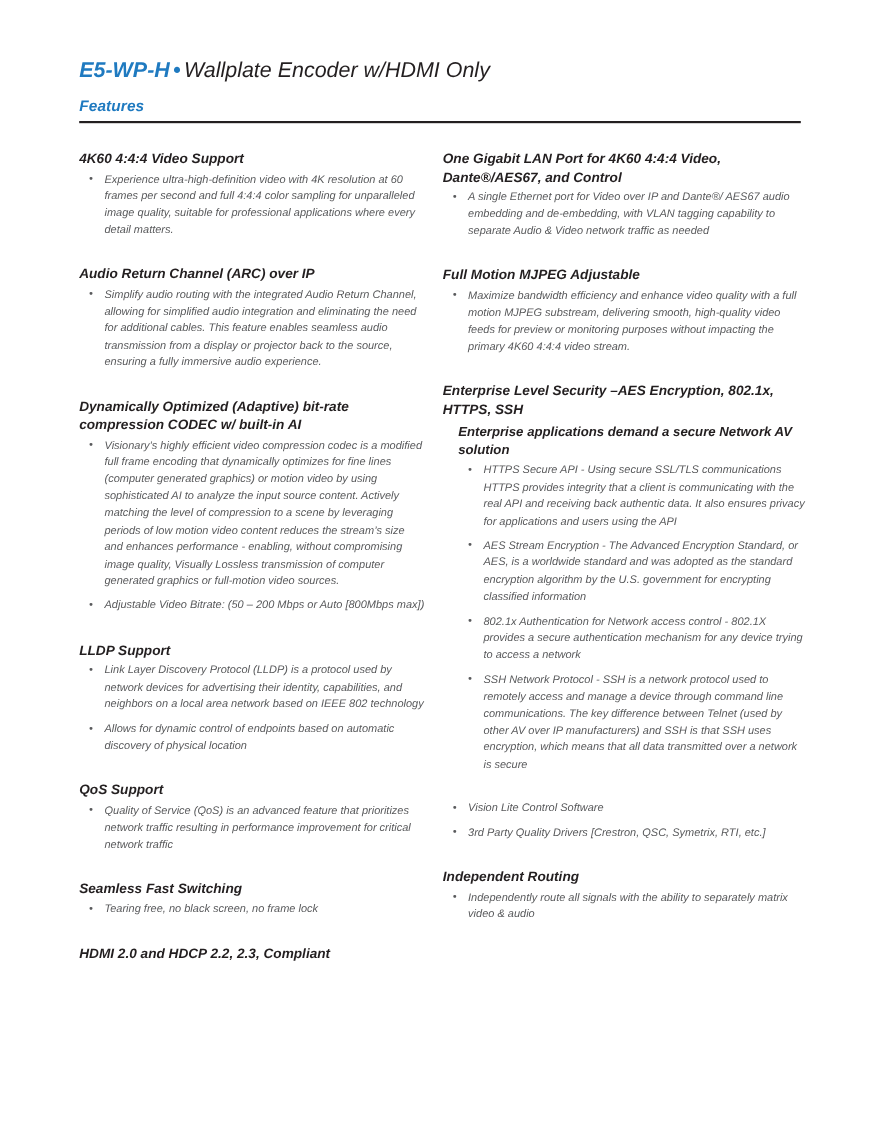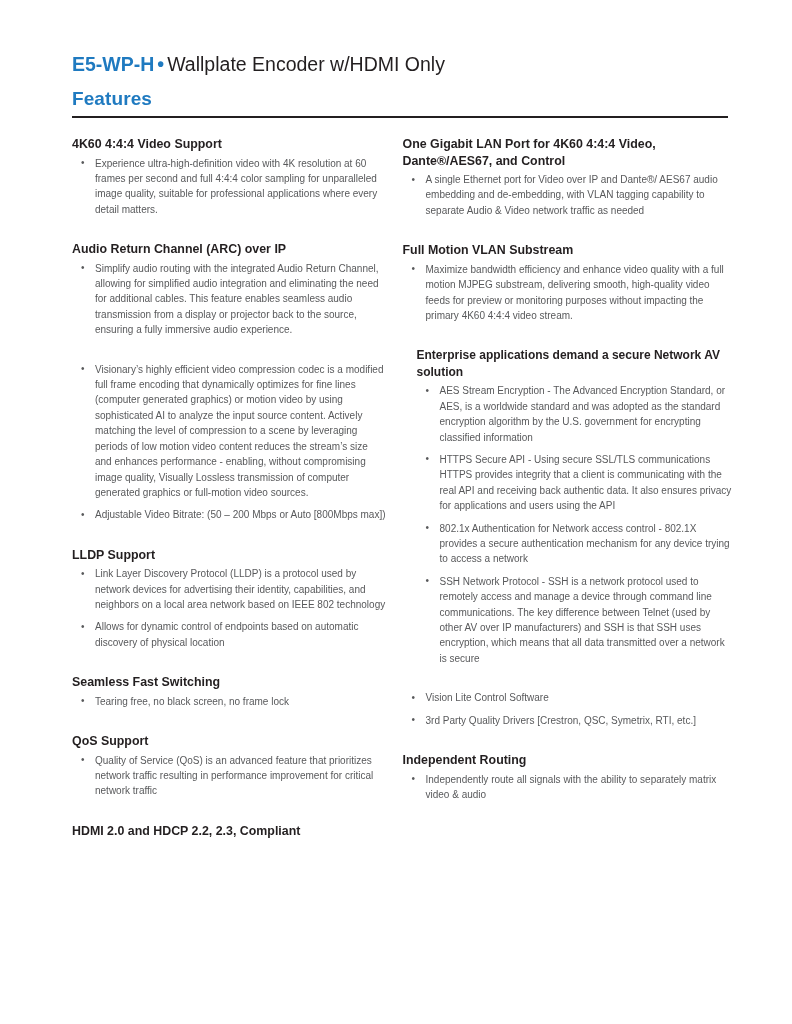--- a/index.html
+++ b/index.html
@@ -12,20 +12,21 @@
     font-family: "Liberation Sans", sans-serif;
     -webkit-font-smoothing: antialiased;
     overflow: hidden;
   }
 
   .page {
     position: relative;
     width: 792px;
     height: 1024px;
     padding: 16px;
+    font-style: italic;
   }
 
   
   .header {
     position: absolute;
     left: 72px;
     top: 52px;
     width: 656px;
   }
   .doc-title {
@@ -43,21 +44,21 @@
     color: #1f7ac0;
     font-weight: 700;
     padding: 0 3px;
   }
   .doc-title .subject {
     color: #231f20;
     font-weight: 400;
   }
   .section-title {
     margin-top: 12px;
-    font-size: 19px;
+    font-size: 14px;
     font-weight: 700;
     color: #1f7ac0;
     letter-spacing: 0.1px;
   }
   .rule {
     margin-top: 6px;
     width: 656px;
     height: 2px;
     background: #231f20;
   }
@@ -142,66 +143,68 @@
             <li>Experience ultra-high-definition video with 4K resolution at 60 frames per second and full 4:4:4 color sampling for unparalleled image quality, suitable for professional applications where every detail matters.</li>
           </ul>
         </div>
         <div class="block">
           <h3 class="feat-head">Audio Return Channel (ARC) over IP</h3>
           <ul class="feat-list">
             <li>Simplify audio routing with the integrated Audio Return Channel, allowing for simplified audio integration and eliminating the need for additional cables. This feature enables seamless audio transmission from a display or projector back to the source, ensuring a fully immersive audio experience.</li>
           </ul>
         </div>
         <div class="block">
+          <h3 class="feat-head">Dynamically Optimized (Adaptive) bit-rate compression CODEC w/ built-in AI</h3>
           <ul class="feat-list">
             <li>Visionary’s highly efficient video compression codec is a modified full frame encoding that dynamically optimizes for fine lines (computer generated graphics) or motion video by using sophisticated AI to analyze the input source content. Actively matching the level of compression to a scene by leveraging periods of low motion video content reduces the stream’s size and enhances performance - enabling, without compromising image quality, Visually Lossless transmission of computer generated graphics or full-motion video sources.</li>
             <li>Adjustable Video Bitrate: (50 – 200 Mbps or Auto [800Mbps max])</li>
           </ul>
         </div>
         <div class="block">
           <h3 class="feat-head">LLDP Support</h3>
           <ul class="feat-list">
             <li>Link Layer Discovery Protocol (LLDP) is a protocol used by network devices for advertising their identity, capabilities, and neighbors on a local area network based on IEEE 802 technology</li>
             <li>Allows for dynamic control of endpoints based on automatic discovery of physical location</li>
           </ul>
         </div>
         <div class="block">
+          <h3 class="feat-head">QoS Support</h3>
+          <ul class="feat-list">
+            <li>Quality of Service (QoS) is an advanced feature that prioritizes network traffic resulting in performance improvement for critical network traffic</li>
+          </ul>
+        </div>
+        <div class="block">
           <h3 class="feat-head">Seamless Fast Switching</h3>
           <ul class="feat-list">
             <li>Tearing free, no black screen, no frame lock</li>
-          </ul>
-        </div>
-        <div class="block">
-          <h3 class="feat-head">QoS Support</h3>
-          <ul class="feat-list">
-            <li>Quality of Service (QoS) is an advanced feature that prioritizes network traffic resulting in performance improvement for critical network traffic</li>
           </ul>
         </div>
         <div class="block tight">
           <h3 class="feat-head">HDMI 2.0 and HDCP 2.2, 2.3, Compliant</h3>
         </div>
       </div>
     <div class="col col-right">
         <div class="block">
           <h3 class="feat-head">One Gigabit LAN Port for 4K60 4:4:4  Video, Dante®/AES67, and Control</h3>
           <ul class="feat-list">
             <li>A single Ethernet port for Video over IP and Dante®/ AES67 audio embedding and de-embedding, with VLAN tagging capability to separate Audio &amp; Video network traffic as needed</li>
           </ul>
         </div>
         <div class="block">
-          <h3 class="feat-head">Full Motion VLAN Substream</h3>
+          <h3 class="feat-head">Full Motion MJPEG Adjustable</h3>
           <ul class="feat-list">
             <li>Maximize bandwidth efficiency and enhance video quality with a full motion MJPEG substream, delivering smooth, high-quality video feeds for preview or monitoring purposes without impacting the primary 4K60 4:4:4 video stream.</li>
           </ul>
         </div>
         <div class="block">
+          <h3 class="feat-head">Enterprise Level Security –AES Encryption, 802.1x, HTTPS, SSH</h3>
           <h4 class="sub-head">Enterprise applications demand a secure Network AV solution</h4>
           <ul class="feat-list indent">
+            <li>HTTPS Secure API - Using secure SSL/TLS communications HTTPS provides integrity that a client is communicating with the real API and receiving back authentic data. It also ensures privacy for applications and users using the API</li>
             <li>AES Stream Encryption - The Advanced Encryption Standard, or AES, is a worldwide standard and was adopted as the standard encryption algorithm by the U.S. government for encrypting classified information</li>
-            <li>HTTPS Secure API - Using secure SSL/TLS communications HTTPS provides integrity that a client is communicating with the real API and receiving back authentic data. It also ensures privacy for applications and users using the API</li>
             <li>802.1x Authentication for Network access control - 802.1X provides a secure authentication mechanism for any device trying to access a network</li>
             <li>SSH Network Protocol - SSH is a network protocol used to remotely access and manage a device through command line communications. The key difference between Telnet (used by other AV over IP manufacturers) and SSH is that SSH uses encryption, which means that all data transmitted over a network is secure</li>
           </ul>
         </div>
         <div class="block">
           <ul class="feat-list">
             <li>Vision Lite Control Software</li>
             <li>3rd Party Quality Drivers [Crestron, QSC, Symetrix, RTI, etc.]</li>
           </ul>
         </div>

